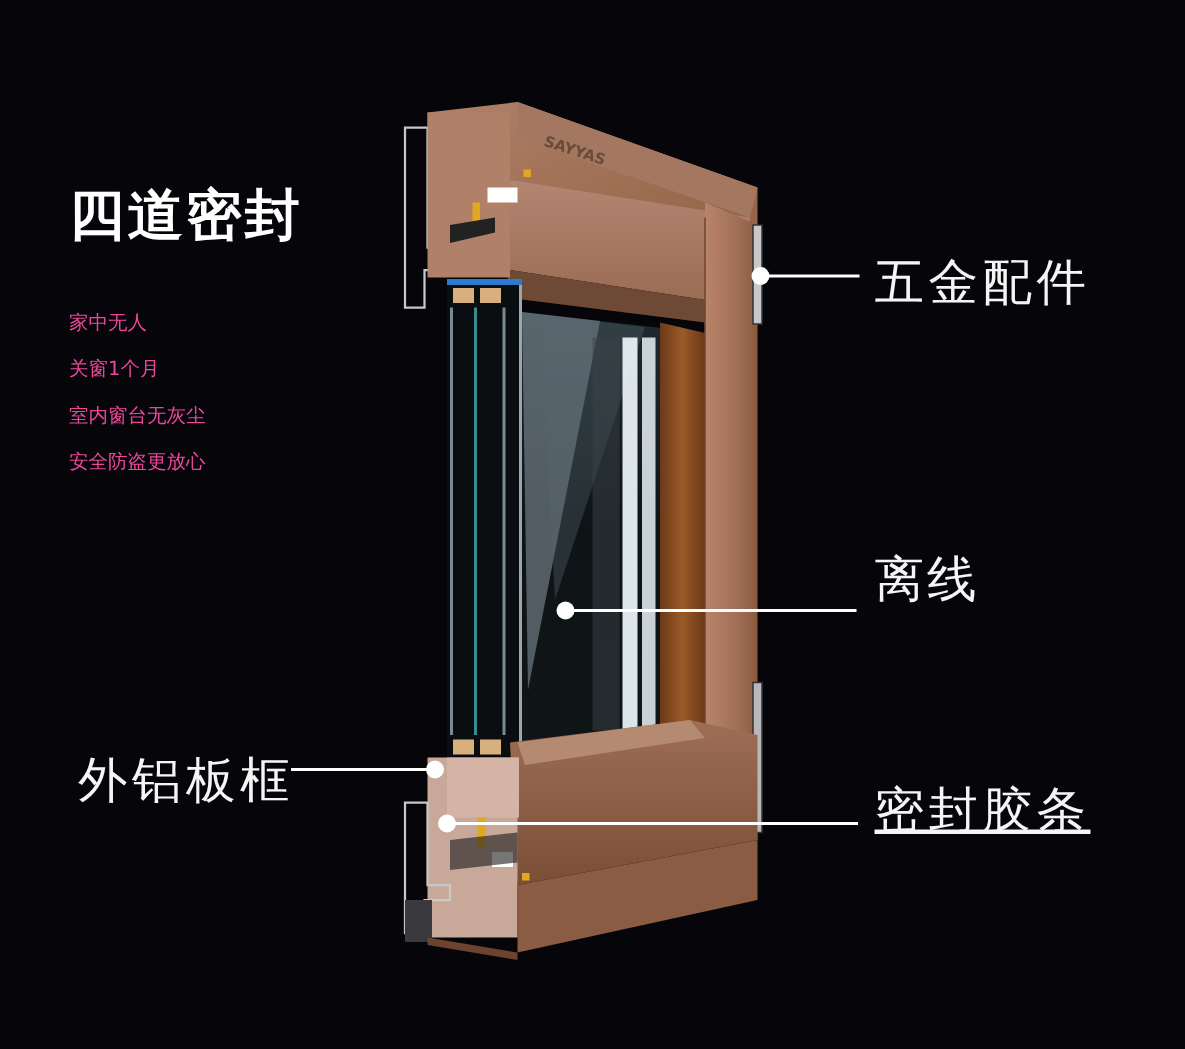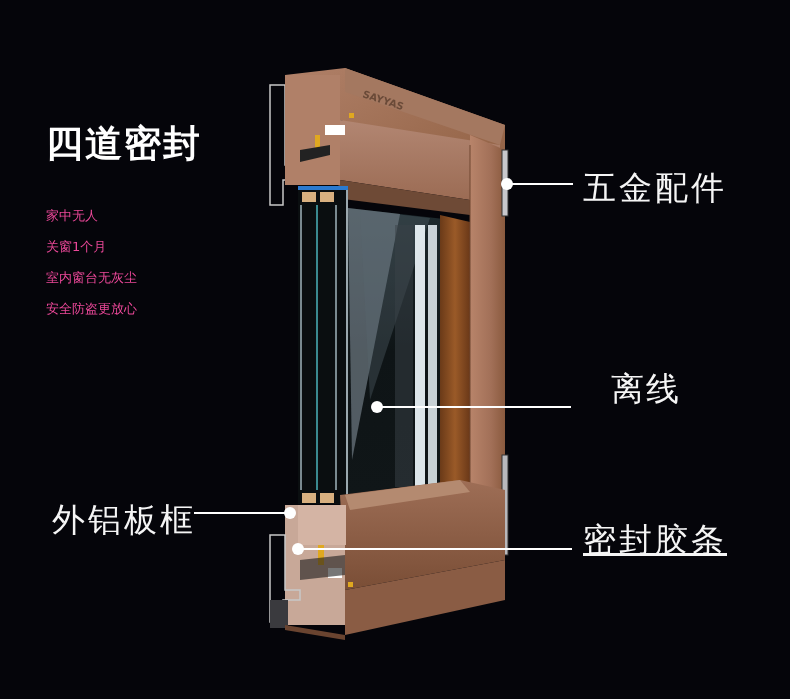--- a/index.html
+++ b/index.html
@@ -7,21 +7,21 @@
     body { position: relative; font-family: "DejaVu Sans", sans-serif; color: #ffffff; }
 
     .headline { position: absolute; left: 46px; top: 78px; font-family: "DejaVu Serif", serif;
       font-size: 37px; font-weight: bold; line-height: 51px; letter-spacing: 2px; color: #fff; margin-top: 40px; }
     .headline div { white-space: nowrap; }
 
     .body-text { position: absolute; left: 46px; top: 200px; font-size: 13px; line-height: 31px; color: #ec4899; }
     .body-text div { white-space: nowrap; }
 
     .callout-label { position: absolute; font-size: 33px; color: #f5f5f5; letter-spacing: 3px; white-space: nowrap; }
-    .callout-label.serif { font-family: Liberation Sans, sans-serif; letter-spacing: 2px; line-height: 38px; margin-left: 28px; }
+    .callout-label.serif { font-family: Liberation Mono, monospace; letter-spacing: 2px; line-height: 38px; }
 
     .leader { position: absolute; height: 2px; background: #ffffff; }
     .dot { position: absolute; width: 12px; height: 12px; border-radius: 50%; background: #ffffff; }
 
     #product { position: absolute; left: 0; top: 0; }
   </style>
 </head>
 <body>
 
 <div class="headline">

